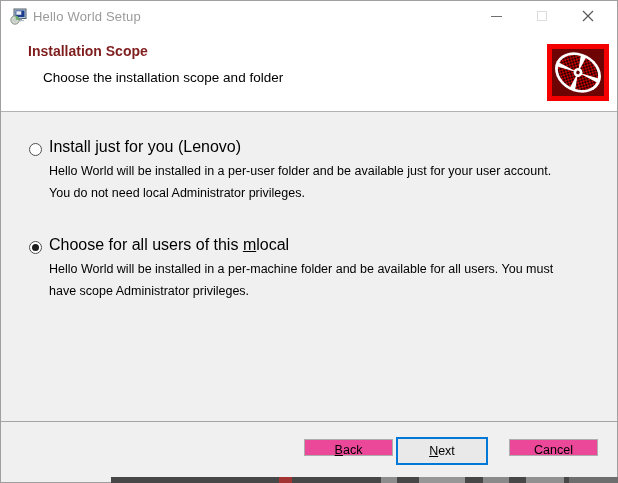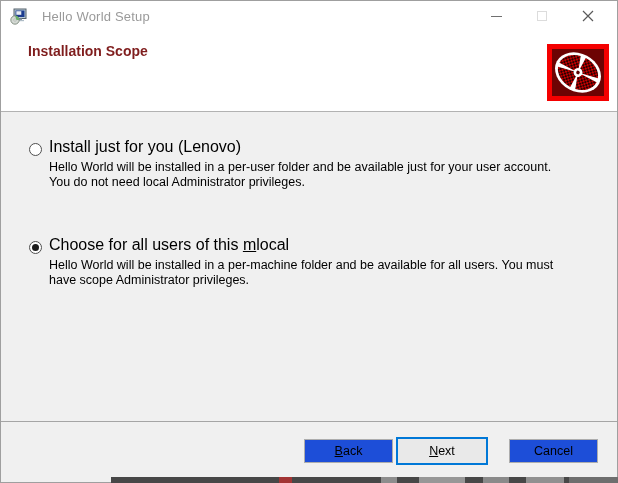--- a/index.html
+++ b/index.html
@@ -10,21 +10,21 @@
     position: relative; width: 618px; height: 483px;
     background: #f0f0f0; border: 1px solid #9f9f9f;
   }
 
   
   .titlebar {
     position: absolute; top: 0; left: 0; right: 0; height: 30px;
     background: #ffffff; display: flex; align-items: center;
   }
   .app-icon { margin-left: 9px; width: 17px; height: 17px; display: inline-block; }
-  .tb-title { margin-left: 15px; font-size: 13px; color: #9a9a9a; letter-spacing: 0.2px; }
+  .tb-title { margin-left: 6px; font-size: 13px; color: #9a9a9a; letter-spacing: 0.2px; }
   .controls { position: absolute; right: 6px; top: 0; height: 30px; display: flex; }
   .ctrl { width: 46px; height: 30px; display: flex; align-items: center; justify-content: center; cursor: default; }
   .ctrl.min span { display: block; width: 11px; height: 1px; background: #707070; }
   .ctrl.max span { display: block; width: 10px; height: 10px; border: 1px solid #dcdcdc; background: #fff; }
   .ctrl.close svg { display: block; }
 
   
   .header {
     position: absolute; top: 30px; left: 0; right: 0; height: 81px;
     background: #ffffff; border-bottom: 1px solid #b2b2b2;
@@ -48,30 +48,30 @@
   .radio.selected .dot {
     display: block; position: absolute; left: 2px; top: 2px;
     width: 7px; height: 7px; border-radius: 50%; background: #1c1c1c;
   }
   .opt-label {
     position: absolute; left: 48px; top: 0;
     font-size: 16px; color: #000; white-space: nowrap; cursor: default;
   }
   .opt-desc {
     position: absolute; left: 48px; top: 22px; width: 522px;
-    font-size: 12.5px; line-height: 15px; color: #000;
+    font-size: 12.5px; line-height: 22px; color: #000;
   }
   .u { text-decoration: underline; }
 
   
   .sepline { position: absolute; left: 0; right: 0; top: 420px; height: 1px; background: #a5a5a5; }
   .footer { position: absolute; left: 0; right: 0; top: 421px; height: 55px; background: #f0f0f0; }
   .btn {
-    position: absolute; height: 24px; width: 89px;
-    background: #1d4ed8; border: 1px solid #adadad;
+    position: absolute; height: 17px; width: 89px;
+    background: #ec4899; border: 1px solid #adadad;
     font-family: "Liberation Sans", sans-serif; font-size: 12.5px; color: #000;
     text-align: center; line-height: 21px; cursor: default;
   }
   .btn-back { left: 303px; top: 17px; }
   .btn-next { left: 395px; top: 15px; width: 92px; height: 28px; border: 2px solid #0078d7; background: #e9e9e9; line-height: 24px; }
   .btn-cancel { left: 508px; top: 17px; }
 
   
   .bottom-strip { position: absolute; left: 110px; top: 476px; width: 507px; height: 6px; background: #474747; overflow: hidden; }
   .bs-seg { position: absolute; top: 0; height: 6px; }
@@ -107,20 +107,21 @@
       <div class="ctrl close">
         <svg width="12" height="12" viewBox="0 0 12 12">
           <path d="M1 1 L11 11 M11 1 L1 11" stroke="#5a5a5a" stroke-width="1.2"></path>
         </svg>
       </div>
     </div>
   </div>
 
   <div class="header">
     <div class="h-title">Installation Scope</div>
+    <div class="h-sub">Choose the installation scope and folder</div>
     <span class="banner">
       <svg width="62" height="57" viewBox="0 0 62 57">
         <defs>
           <pattern id="chk" width="4" height="4" patternUnits="userSpaceOnUse">
             <rect width="4" height="4" fill="#2b0000"></rect>
             <rect width="2" height="2" fill="#c40000"></rect>
             <rect x="2" y="2" width="2" height="2" fill="#c40000"></rect>
           </pattern>
         </defs>
         <rect width="62" height="57" fill="#f40000"></rect>

